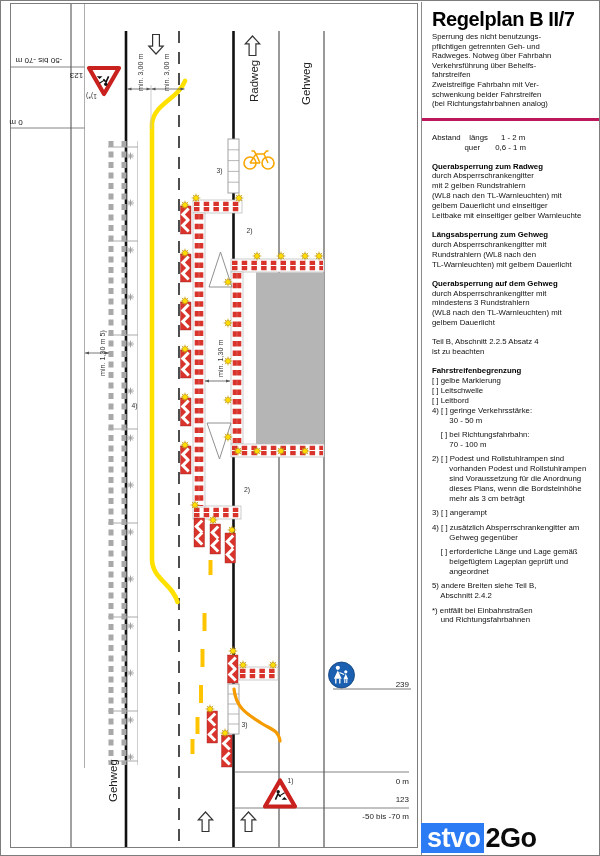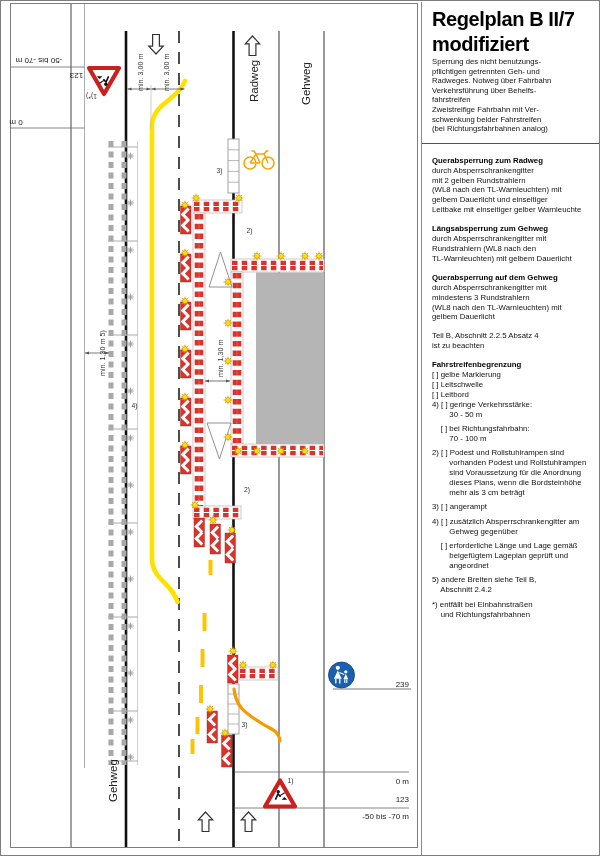--- a/index.html
+++ b/index.html
@@ -1,21 +1,21 @@
 <!DOCTYPE html>
 <html style="--barrier-red: #D8342C; --logo-blue: #2B7BF5;"><head>
 <meta charset="utf-8">
 <style>
   html,body{margin:0;padding:0;background:#fff;}
   body{width:600px;height:856px;position:relative;font-family:"Liberation Sans",sans-serif;overflow:hidden;}
   .page{position:absolute;inset:0;border:1px solid #7d7d7d;box-sizing:border-box;background:#fff;}
   #plan{position:absolute;left:0;top:0;}
   
   .right-panel{position:absolute;left:420px;top:1px;width:178px;height:853px;border-left:1px solid #8a8a8a;box-sizing:border-box;background:#fff;}
-  .title-block{padding:5px 5px 9px 10px;border-bottom:1px solid #be185d;}
+  .title-block{padding:5px 5px 9px 10px;border-bottom:3px solid #be185d;}
   .title-line{font-size:20px;font-weight:bold;line-height:25px;letter-spacing:-0.4px;color:#000;}
   .subtitle{}
   .subtitle .sline{font-size:7.7px;line-height:9.6px;color:#111;}
   .sections{padding:12px 2px 0 10px;}
   .section{margin-bottom:9px;}
   .section .heading{font-weight:bold;font-size:7.8px;line-height:9.9px;color:#000;white-space:pre;}
   .section .line{font-size:7.8px;line-height:9.9px;color:#111;white-space:pre;}
   .section .line.blank{height:4.5px;}
   .logo{position:absolute;bottom:2px;left:-1px;display:flex;align-items:stretch;height:30px;}
   .logo .p1{background:var(--logo-blue,#2B7BF5);color:#fff;font-weight:bold;font-size:27px;line-height:30px;letter-spacing:-0.5px;padding:0 3px 0 6px;}
@@ -472,34 +472,37 @@
   <text class="lbl-note" x="221.5" y="171.5" text-anchor="end">3)</text>
   <text class="lbl-note" x="245.5" y="231.5">2)</text>
   <text class="lbl-note" x="243" y="491">2)</text>
   <text class="lbl-note" x="240.5" y="726">3)</text>
   <text class="lbl-note" x="130.5" y="406.5" fill="#555">4)</text>
 </svg>
 
 <div class="right-panel">
   <div class="title-block">
     <div class="title-line">Regelplan B II/7</div>
-    <div class="title-line">modifiziert</div>
     <div class="subtitle" id="subtitle">
           <div class="sline">Sperrung des nicht benutzungs-</div>
           <div class="sline">pflichtigen getrennten Geh- und</div>
           <div class="sline">Radweges. Notweg über Fahrbahn</div>
           <div class="sline">Verkehrsführung über Behelfs-</div>
           <div class="sline">fahrstreifen</div>
           <div class="sline">Zweistreifige Fahrbahn mit Ver-</div>
           <div class="sline">schwenkung beider Fahrstreifen</div>
           <div class="sline">(bei Richtungsfahrbahnen analog)</div>
         </div>
   </div>
   <div class="sections" id="sections">
         <div class="section">
+          <div class="line">Abstand    längs      1 - 2 m</div>
+          <div class="line">               quer       0,6 - 1 m</div>
+        </div>
+        <div class="section">
           <div class="heading">Querabsperrung zum Radweg</div>
           <div class="line">durch Absperrschrankengitter</div>
           <div class="line">mit 2 gelben Rundstrahlern</div>
           <div class="line">(WL8 nach den TL-Warnleuchten) mit</div>
           <div class="line">gelbem Dauerlicht und einseitiger</div>
           <div class="line">Leitbake mit einseitiger gelber Warnleuchte</div>
         </div>
         <div class="section">
           <div class="heading">Längsabsperrung zum Gehweg</div>
           <div class="line">durch Absperrschrankengitter mit</div>
@@ -543,15 +546,19 @@
           <div class="line">        beigefügtem Lageplan geprüft und</div>
           <div class="line">        angeordnet</div>
           <div class="line blank"></div>
           <div class="line">5) andere Breiten siehe Teil B,</div>
           <div class="line">    Abschnitt 2.4.2</div>
           <div class="line blank"></div>
           <div class="line">*) entfällt bei Einbahnstraßen</div>
           <div class="line">    und Richtungsfahrbahnen</div>
         </div>
       </div>
+  <div class="logo">
+    <span class="p1">stvo</span>
+    <span class="p2">2Go</span>
+  </div>
 </div>
 
 </div>
 
 </body></html>

